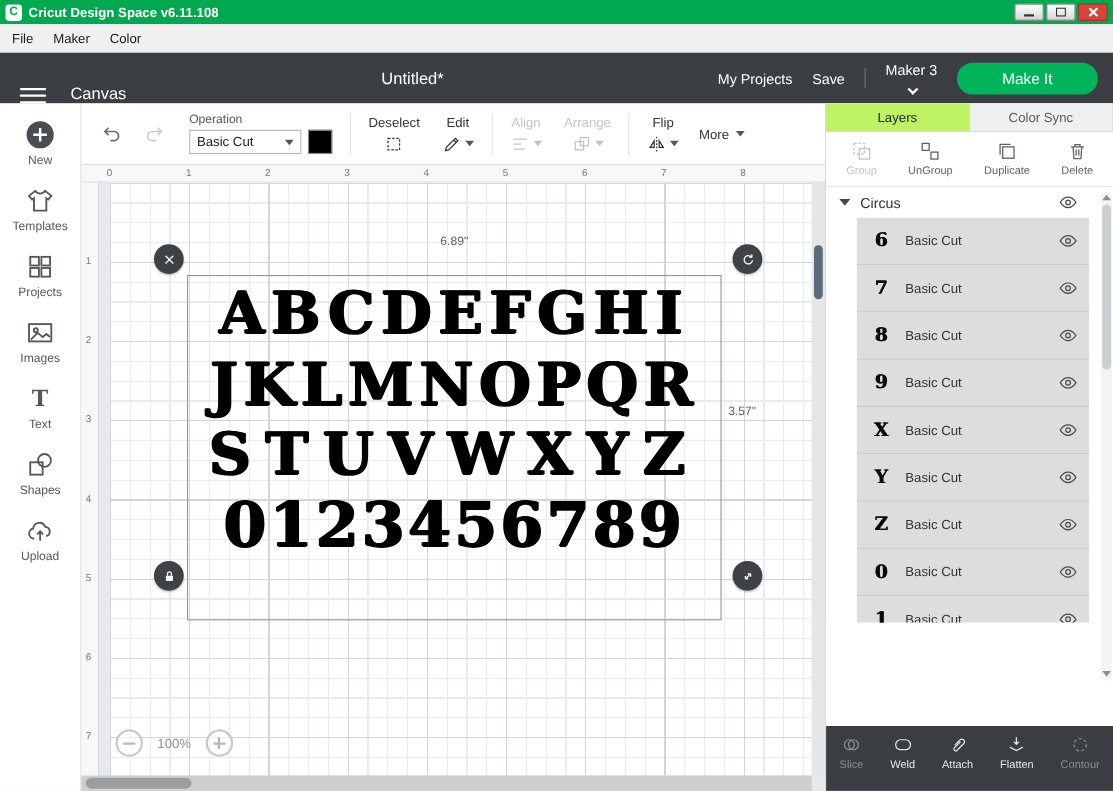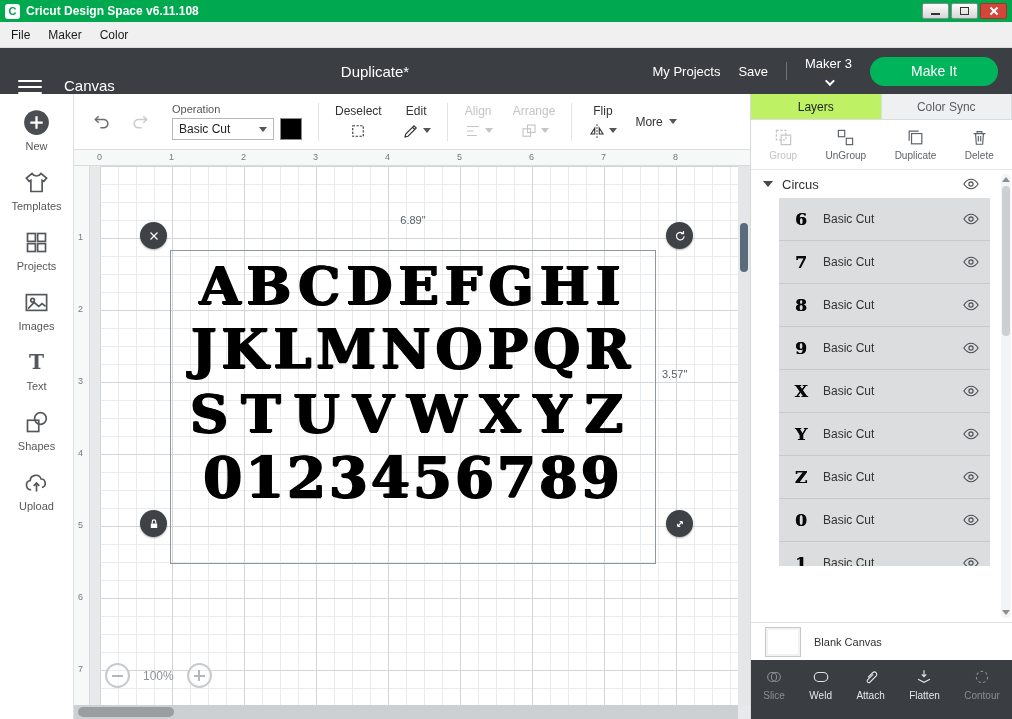--- a/index.html
+++ b/index.html
@@ -187,21 +187,21 @@
     <div class="menu-item">Color</div>
   </div>
 
 <div class="header">
   <div class="ham">
       <span></span>
       <span></span>
       <span></span>
     </div>
   <span class="canvas-label">Canvas</span>
-  <div class="doc-title">Duplicate*</div>
+  <div class="doc-title">Untitled*</div>
   <div class="hdr-right">
     <span class="hdr-link">My Projects</span>
     <span class="hdr-link">Save</span>
     <span class="hdr-sep"></span>
     <div class="machine">
       <span>Maker 3</span>
       <span class="chev"></span>
     </div>
     <div class="make-it">Make It</div>
   </div>
@@ -587,24 +587,20 @@
             </svg>
           </span>
         </div>
       </div>
     </div>
   <div class="rp-scroll">
     <span class="tri-up"></span>
     <div class="thumb"></div>
     <span class="tri-down"></span>
   </div>
-  <div class="blank-row">
-    <div class="blank-swatch"></div>
-    <span class="blank-label">Blank Canvas</span>
-  </div>
   <div class="rp-bottom" id="rpBottom">
       <div class="rp-action disabled">
         <span>
           <svg viewBox="0 0 24 24">
             <circle cx="9.5" cy="12" r="6"></circle>
             <circle cx="14.5" cy="12" r="6"></circle>
           </svg>
         </span>
         <span>Slice</span>
       </div>

